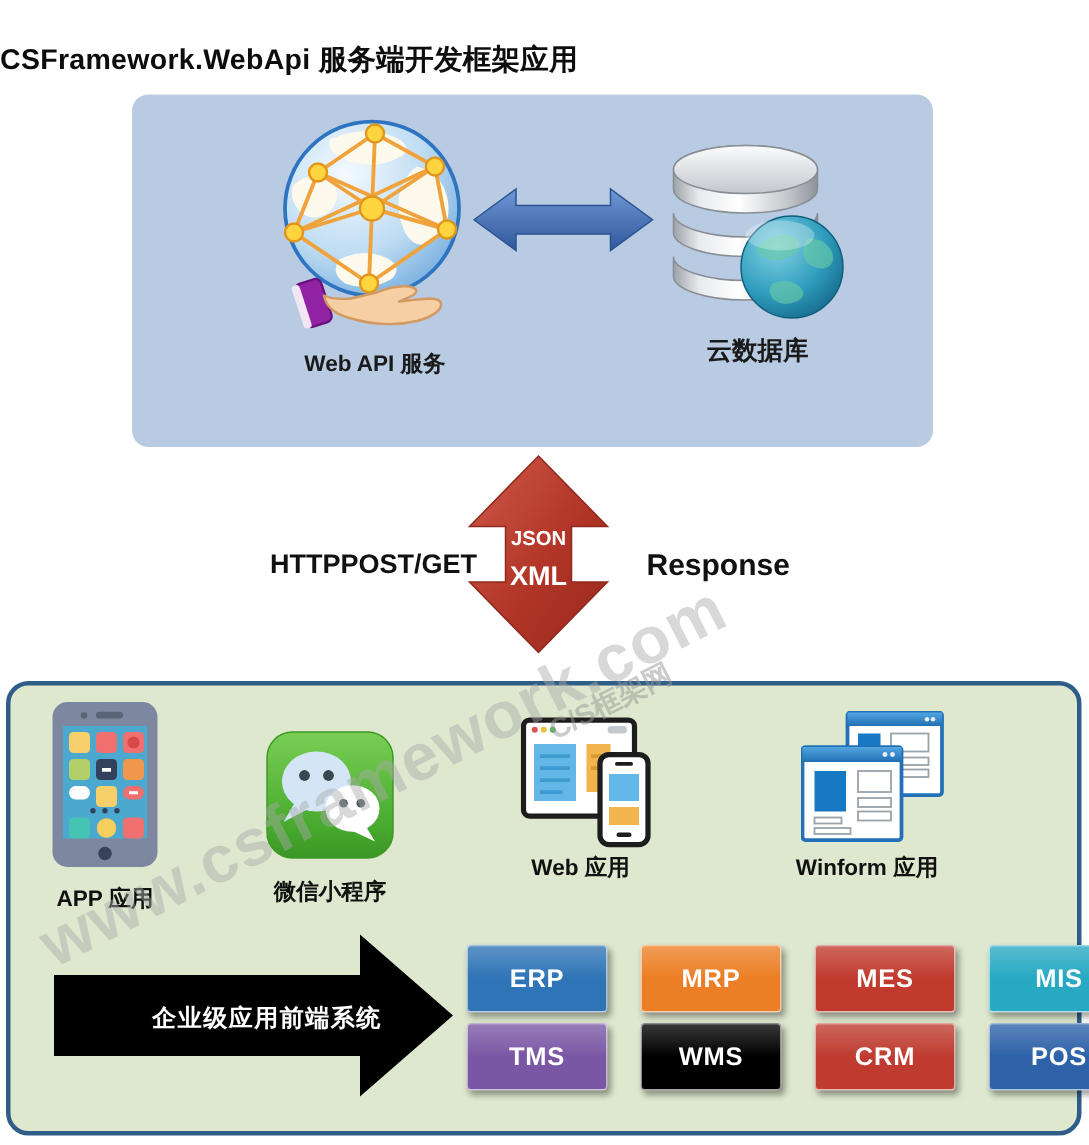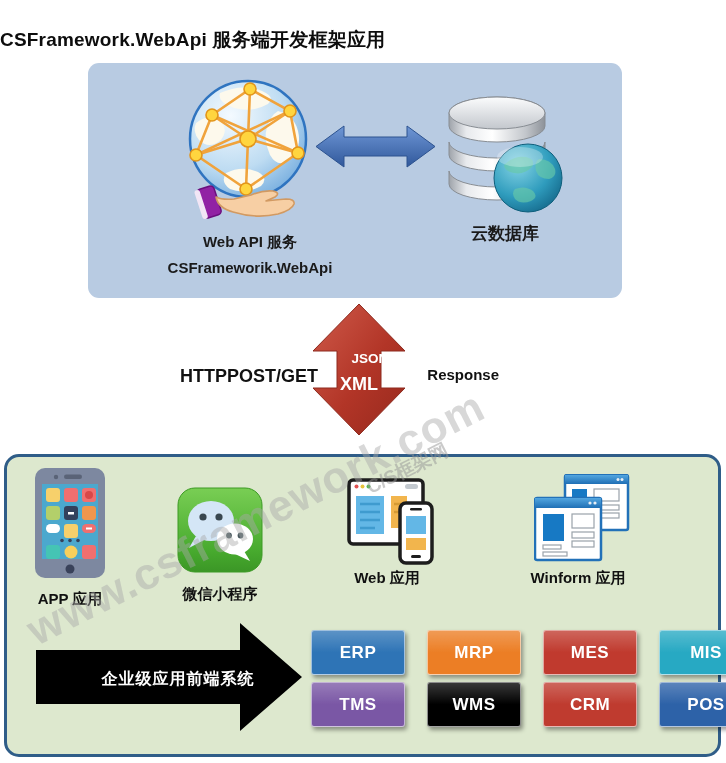--- a/index.html
+++ b/index.html
@@ -8,24 +8,24 @@
   .abs{position:absolute;}
   .title{left:0;top:27px;width:726px;font-size:19px;font-weight:bold;color:#0d0d0d;letter-spacing:.2px;}
   
   .server-panel{left:88px;top:63px;width:534px;height:235px;background:#b8cbe2;border-radius:11px;}
   .lbl{font-weight:bold;color:#1a1a1a;text-align:center;}
   .webapi-l1{left:160px;top:233px;width:180px;font-size:15px;}
   .webapi-l2{left:145px;top:259px;width:210px;font-size:15px;}
   .clouddb{left:435px;top:222px;width:140px;font-size:17px;}
   
   .red-arrow{left:309px;top:302px;width:100px;height:135px;}
-  .json-lbl{left:320px;top:351px;width:100px;color:#fff;font-weight:bold;font-size:13.5px;text-align:center;}
+  .json-lbl{left:309px;top:351px;width:100px;color:#fff;font-weight:bold;font-size:13.5px;text-align:center;}
   .xml-lbl{left:309px;top:374px;width:100px;color:#fff;font-weight:bold;font-size:18px;text-align:center;}
   .http-lbl{left:180px;top:366px;width:125px;font-size:18px;font-weight:bold;color:#111;text-align:center;}
-  .resp-lbl{left:419px;top:366px;width:80px;font-size:15px;font-weight:bold;color:#111;text-align:right;}
+  .resp-lbl{left:431px;top:366px;width:80px;font-size:20px;font-weight:bold;color:#111;text-align:right;}
   
   .client-panel{left:4px;top:454px;width:711px;height:297px;background:#dde8ce;border:3px solid #2f5d88;border-radius:15px;box-sizing:content-box;}
   .client-lbl{font-size:15px;font-weight:bold;color:#111;text-align:center;}
   .app-lbl{left:20px;top:590px;width:100px;}
   .wx-lbl{left:165px;top:585px;width:110px;}
   .web-lbl{left:337px;top:569px;width:100px;}
   .win-lbl{left:522px;top:569px;width:112px;}
   .icon-app{left:33px;top:466px;}
   .icon-wx{left:177px;top:487px;}
   .icon-web{left:347px;top:476px;}
@@ -133,21 +133,20 @@
           <path d="M63 80 q10 -10 22 -8 q10 2 6 10 q-8 8 -18 6 q-10 -2 -10 -8 z"></path>
           <path d="M98 74 q12 0 16 10 q2 8 -6 10 q-10 0 -13 -8 q-2 -9 3 -12 z"></path>
           <path d="M74 104 q10 -4 18 2 q6 6 -2 10 q-10 4 -16 -2 q-4 -6 0 -10 z"></path>
         </g>
         <ellipse cx="79" cy="72" rx="23" ry="10" fill="#ffffff" opacity=".28"></ellipse>
       </g>
     </svg>
   </div>
 
   <div class="abs lbl webapi-l1">Web API  服务</div>
-  <div class="abs lbl webapi-l2">CSFrameworik.WebApi</div>
   <div class="abs lbl clouddb">云数据库</div>
 
   <div class="abs red-arrow">
     <svg width="100" height="135" viewBox="0 0 100 135">
       <defs>
         <linearGradient id="ra" x1="0" y1="0" x2="1" y2="1">
           <stop offset="0%" stop-color="#cf5a4a"></stop>
           <stop offset="55%" stop-color="#b23527"></stop>
           <stop offset="100%" stop-color="#96291d"></stop>
         </linearGradient>

